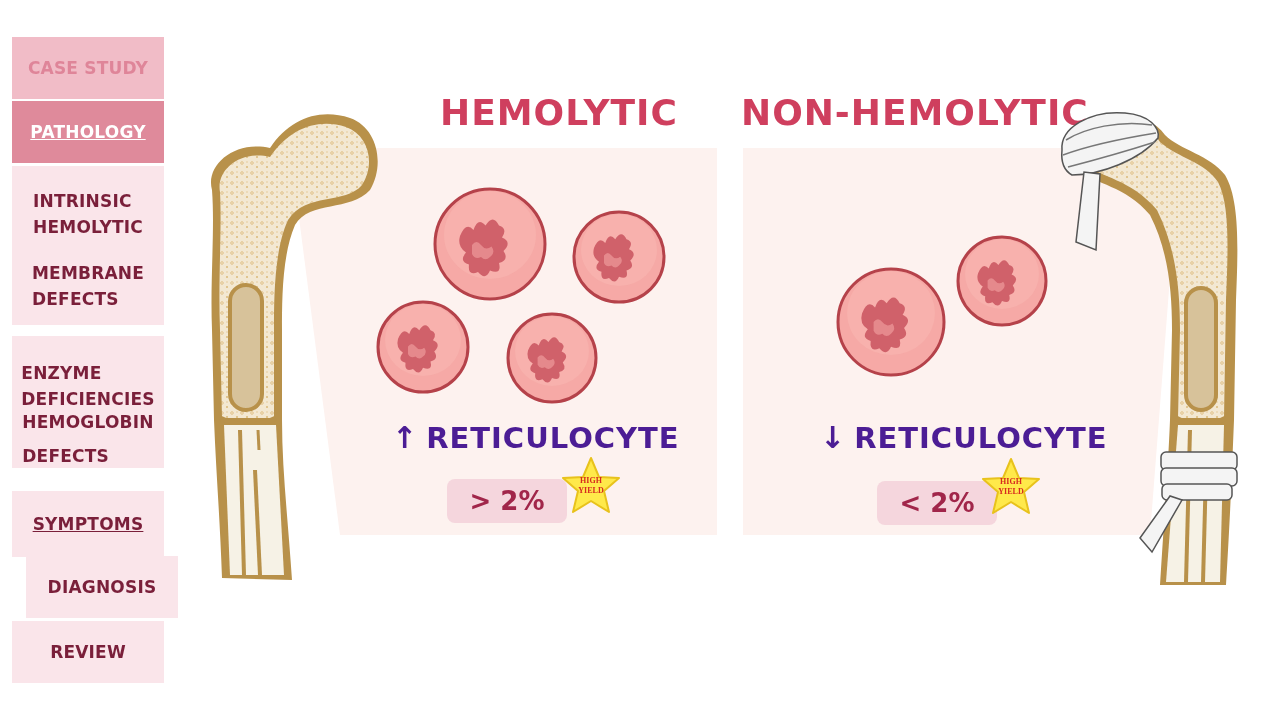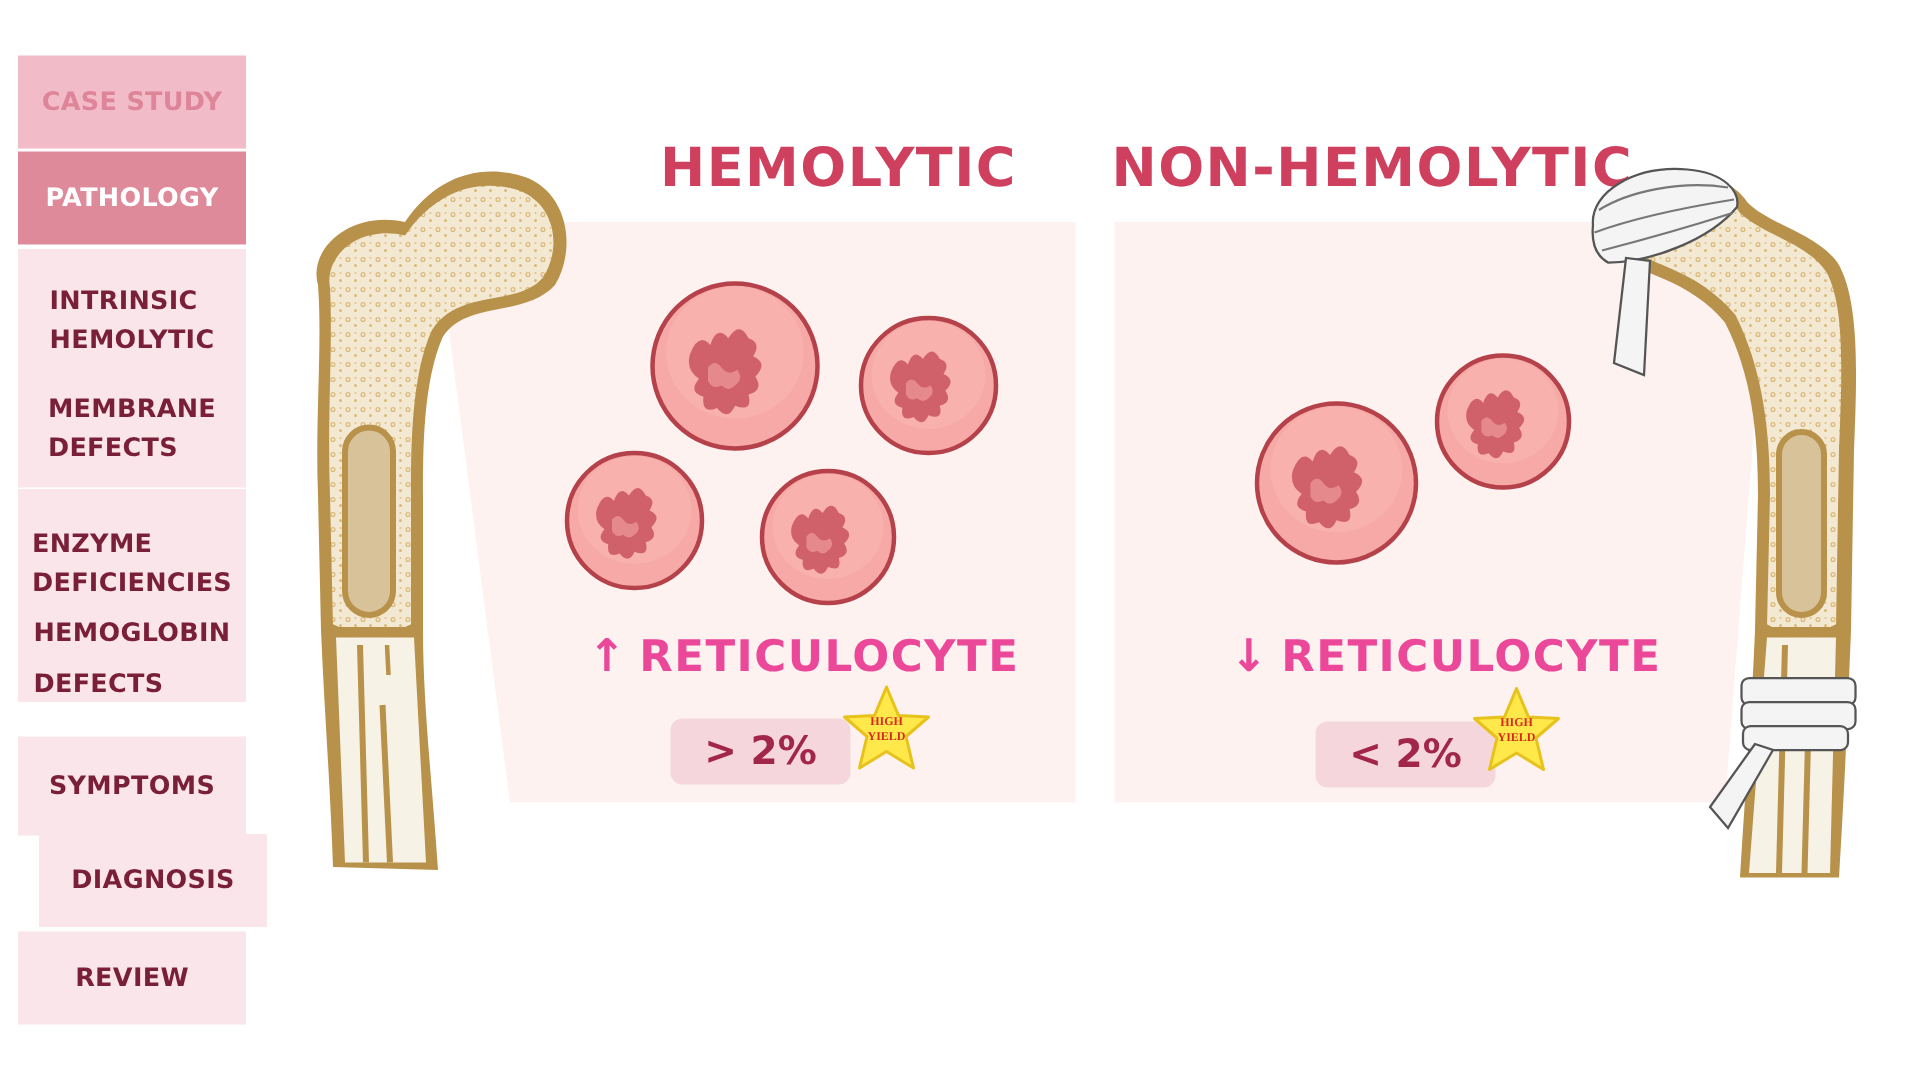--- a/index.html
+++ b/index.html
@@ -26,21 +26,21 @@
       position: absolute; top: 92px; color: #cf3f5e;
       font-family: "DejaVu Sans", sans-serif; font-weight: bold;
       font-size: 36px; letter-spacing: 1px;
     }
 
     
     .panel { position: absolute; }
     .panel svg { position: absolute; left: 0; top: 0; }
 
     .retic {
-      position: absolute; color: #ec4899;
+      position: absolute; color: #4c1d95;
       font-family: "DejaVu Sans", sans-serif; font-weight: bold;
       font-size: 29px; letter-spacing: 1px; white-space: nowrap;
     }
     .retic .arrow { font-size: 30px; margin-right: 8px; }
 
     .pct {
       position: absolute; height: 44px; width: 120px; border-radius: 8px;
       background: #f5d6dd; color: #a1264a;
       display: flex; align-items: center; justify-content: center;
       font-family: "DejaVu Sans", sans-serif; font-weight: bold; font-size: 26px;
@@ -55,40 +55,40 @@
 
     .bone { position: absolute; }
   </style>
 </head>
 <body>
 
 <nav class="sidebar">
   <div class="nav-item dim" style="top:0;height:62px;">
     <span>CASE STUDY</span>
   </div>
-  <div class="nav-item active" style="top:64px;height:62px;">
+  <div class="nav-item active" style="top:64px;height:62px;text-decoration:underline;">
     <span>PATHOLOGY</span>
   </div>
   <div class="nav-item" style="top:129px;height:96px;">
     <span>INTRINSIC
 HEMOLYTIC</span>
   </div>
   <div class="nav-item" style="top:210px;height:78px;">
     <span>MEMBRANE
 DEFECTS</span>
   </div>
-  <div class="nav-item" style="top:289px;height:100px;">
+  <div class="nav-item" style="top:299px;height:100px;">
     <span>ENZYME
 DEFICIENCIES</span>
   </div>
   <div class="nav-item" style="top:373px;height:58px;">
     <span style="line-height:34px;">HEMOGLOBIN
 DEFECTS</span>
   </div>
-  <div class="nav-item" style="top:454px;height:66px;">
+  <div class="nav-item" style="top:454px;height:66px;text-decoration:underline;">
     <span>SYMPTOMS</span>
   </div>
   <div class="nav-item" style="top:519px;height:62px;margin-left:14px;">
     <span>DIAGNOSIS</span>
   </div>
   <div class="nav-item" style="top:584px;height:62px;">
     <span>REVIEW</span>
   </div>
 </nav>
 

